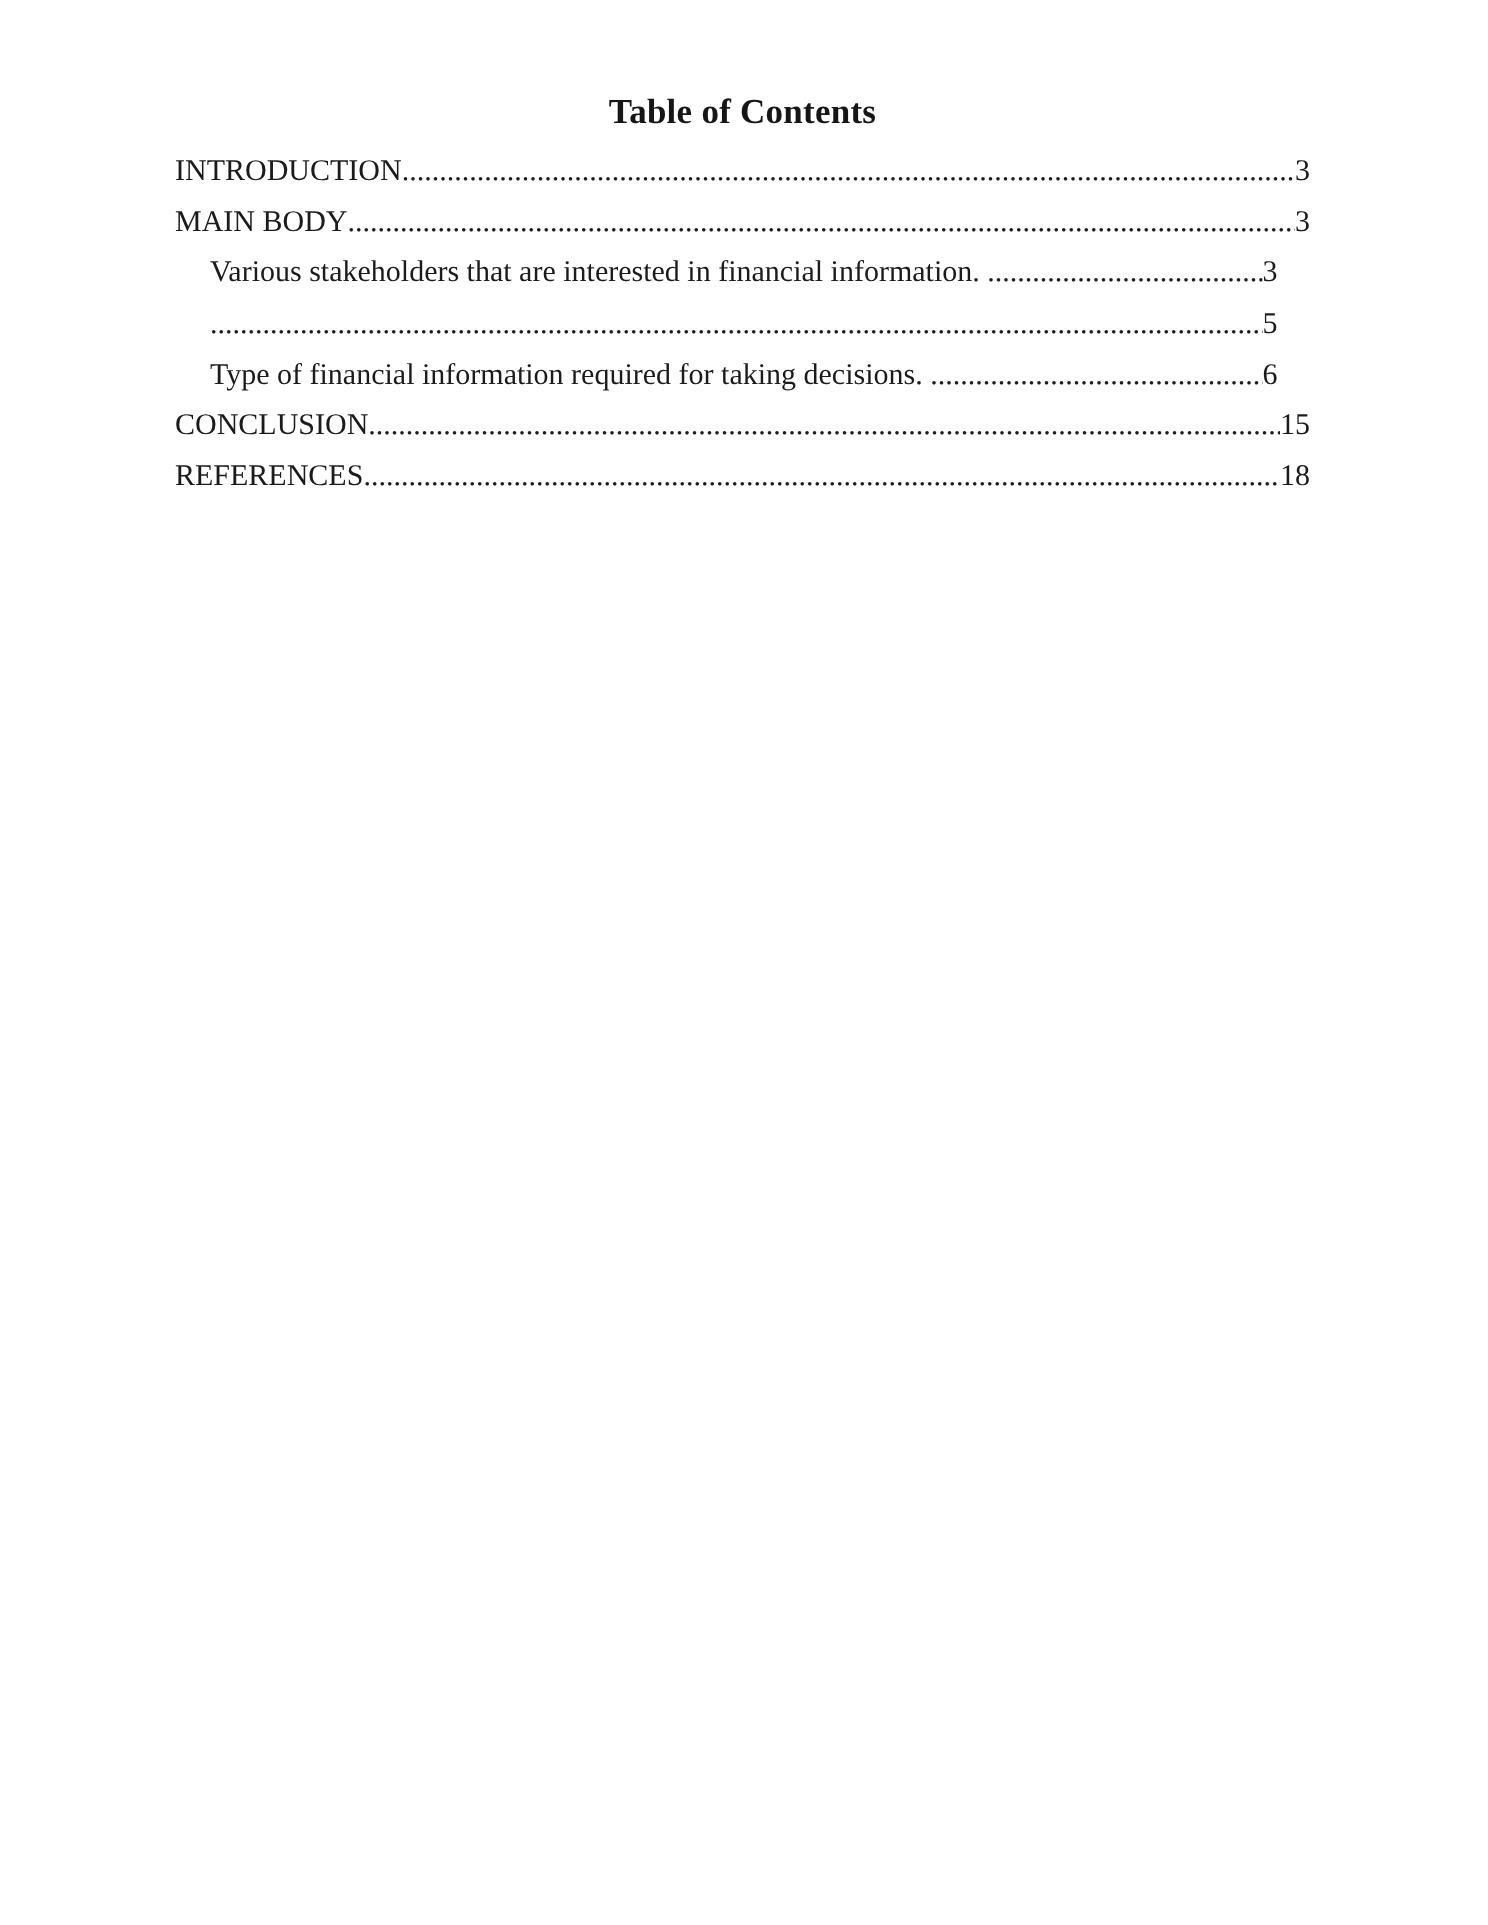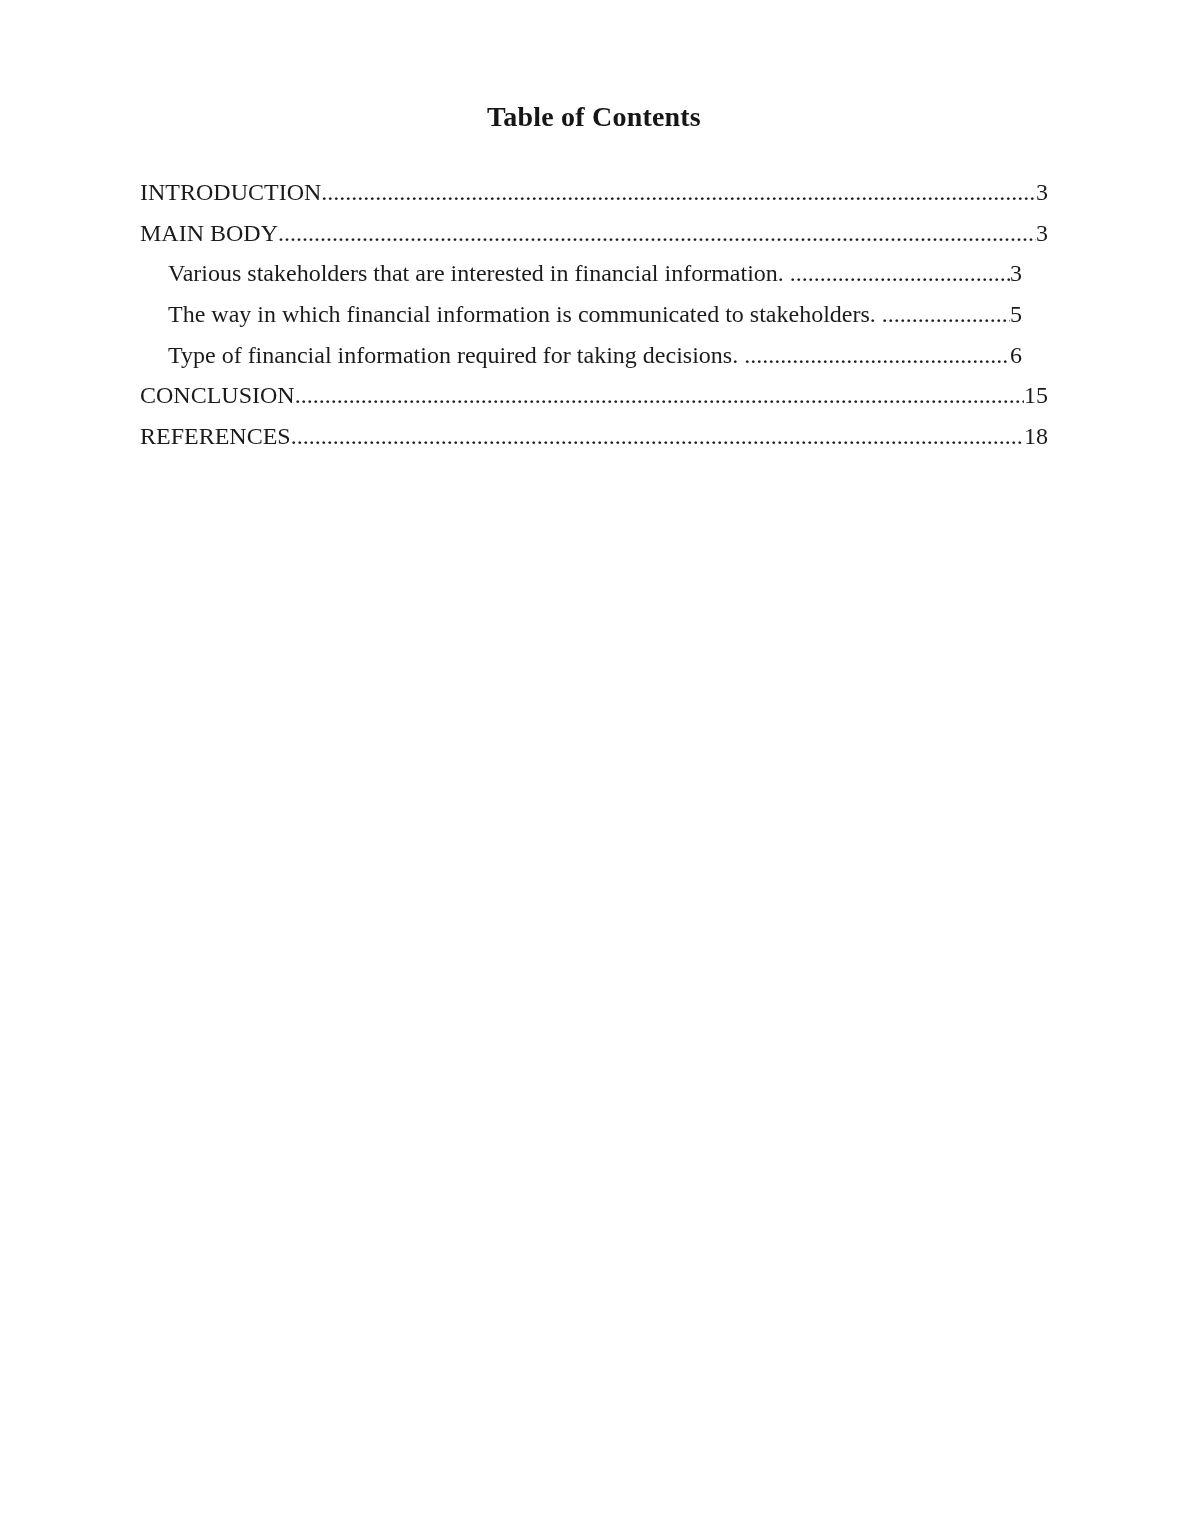--- a/index.html
+++ b/index.html
@@ -10,34 +10,34 @@
     background: #ffffff;
     font-family: "Liberation Serif", "DejaVu Serif", serif;
     color: #1a1a1a;
     overflow: hidden;
   }
 
   .page {
     width: 1190px;
     height: 1540px;
     background: #ffffff;
-    padding: 100px 142px 0 140px;
+    padding: 73px 142px 0 140px;
   }
 
   .doc-title {
     text-align: center;
     font-size: 28px;
     font-weight: bold;
     line-height: 34px;
     letter-spacing: 0.2px;
     color: #161616;
   }
 
   .toc {
-    margin-top: 38px;
+    margin-top: 10px;
     font-size: 24px;
   }
 
   .toc-row {
     display: flex;
     align-items: baseline;
     line-height: 40.7px;
     height: 40.7px;
     white-space: nowrap;
   }
@@ -90,21 +90,20 @@
       <span class="toc-page">3</span>
     </div>
 
     <div class="toc-row indent">
       <span class="toc-label">Various stakeholders that are interested in financial information. </span>
       <span class="dot-leader"></span>
       <span class="toc-page">3</span>
     </div>
 
     <div class="toc-row indent">
-      <span class="toc-label">The way in which financial information is communicated to stakeholders. </span>
       <span class="dot-leader"></span>
       <span class="toc-page">5</span>
     </div>
 
     <div class="toc-row indent">
       <span class="toc-label">Type of financial information required for taking decisions. </span>
       <span class="dot-leader"></span>
       <span class="toc-page">6</span>
     </div>
 

